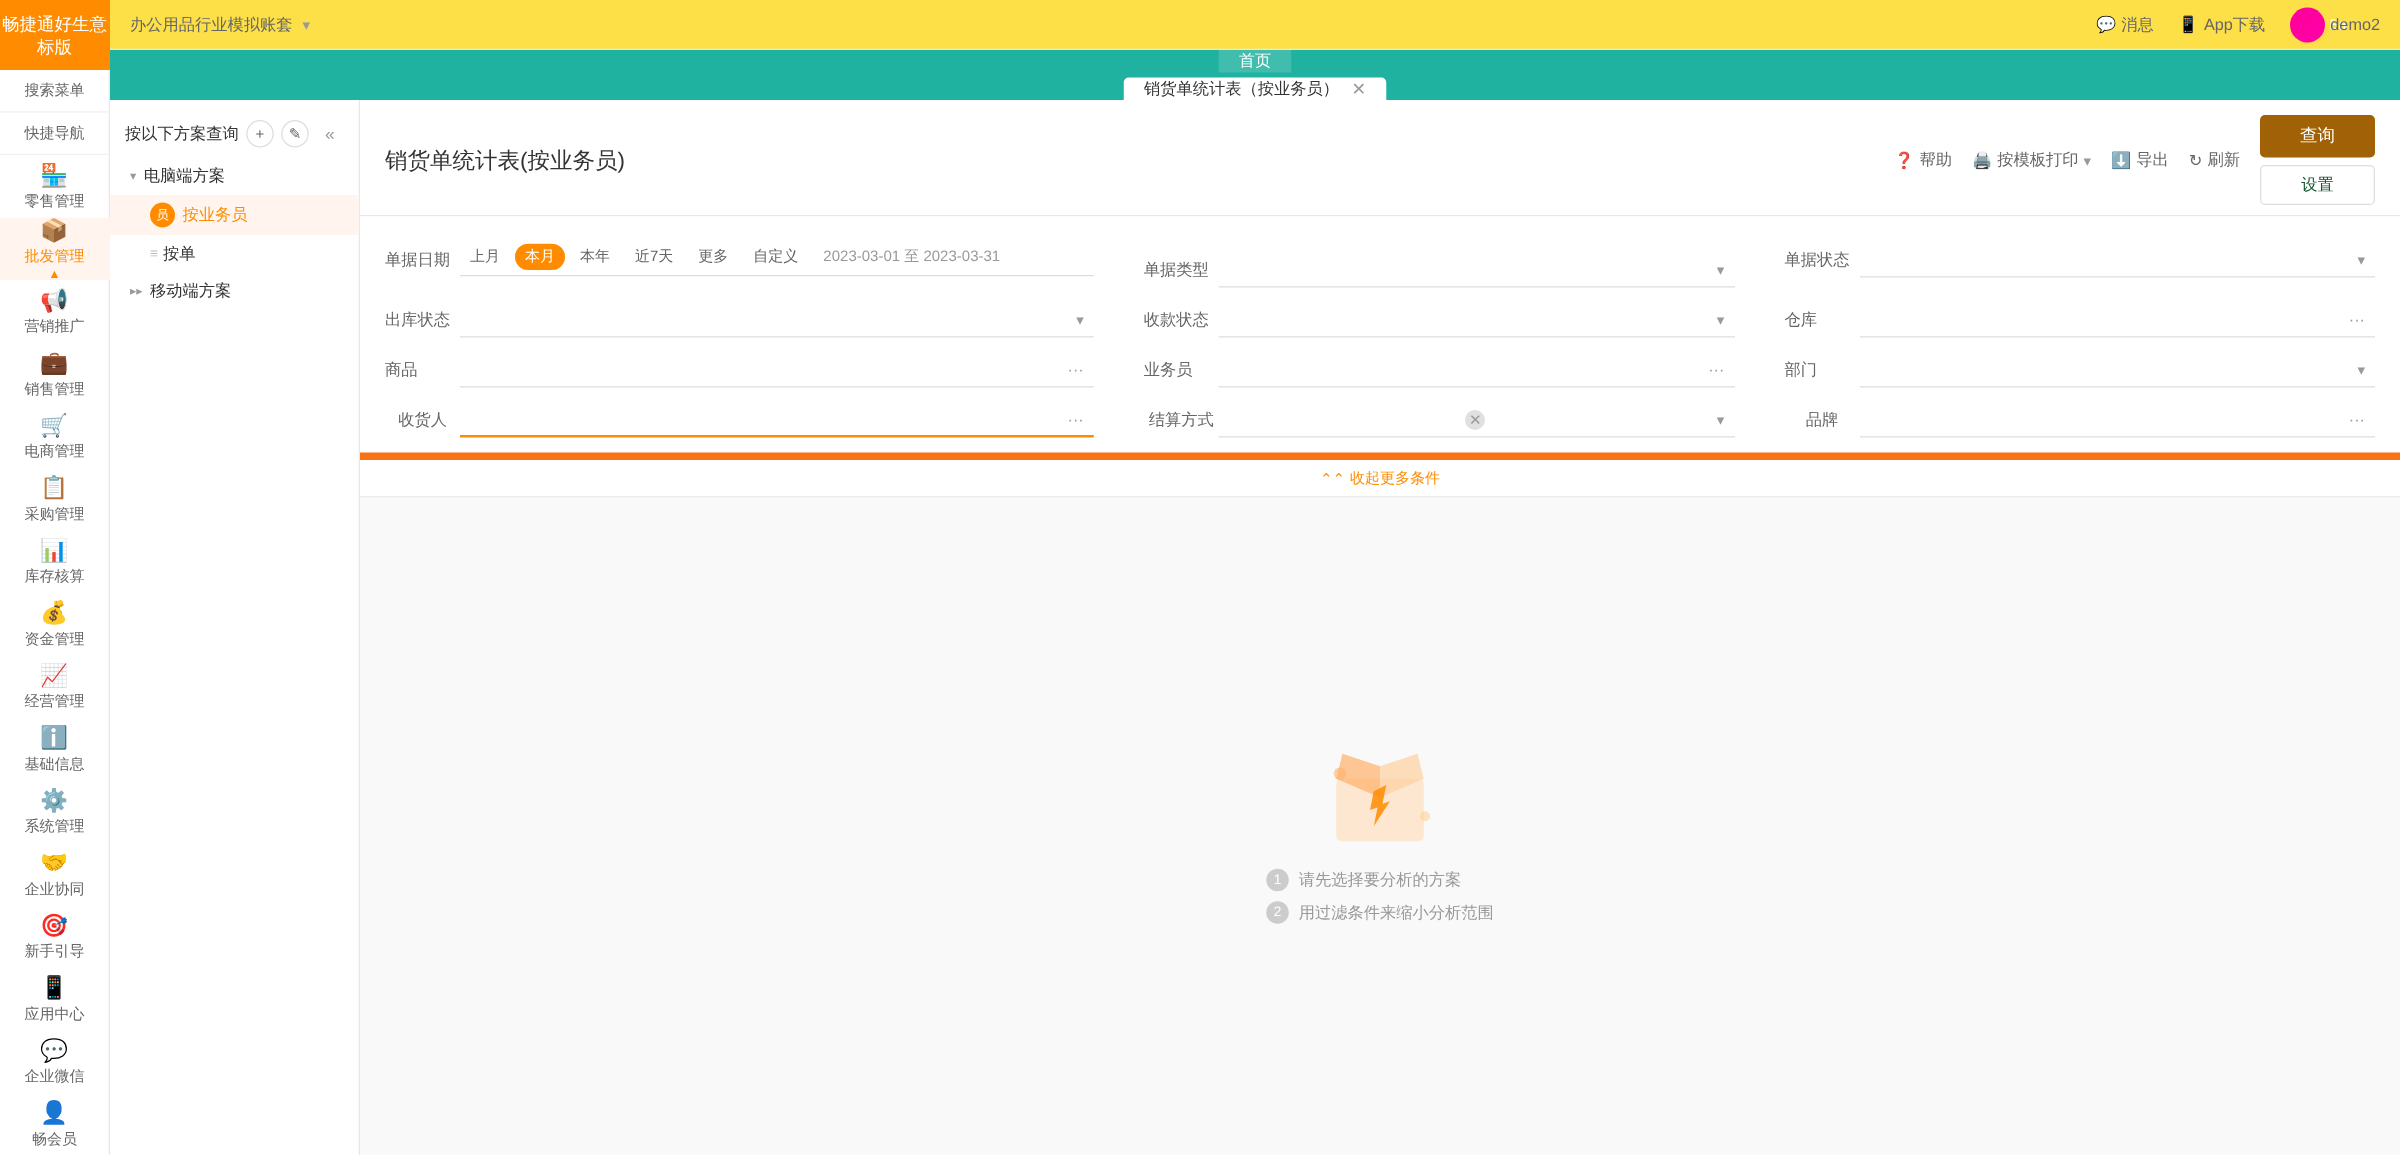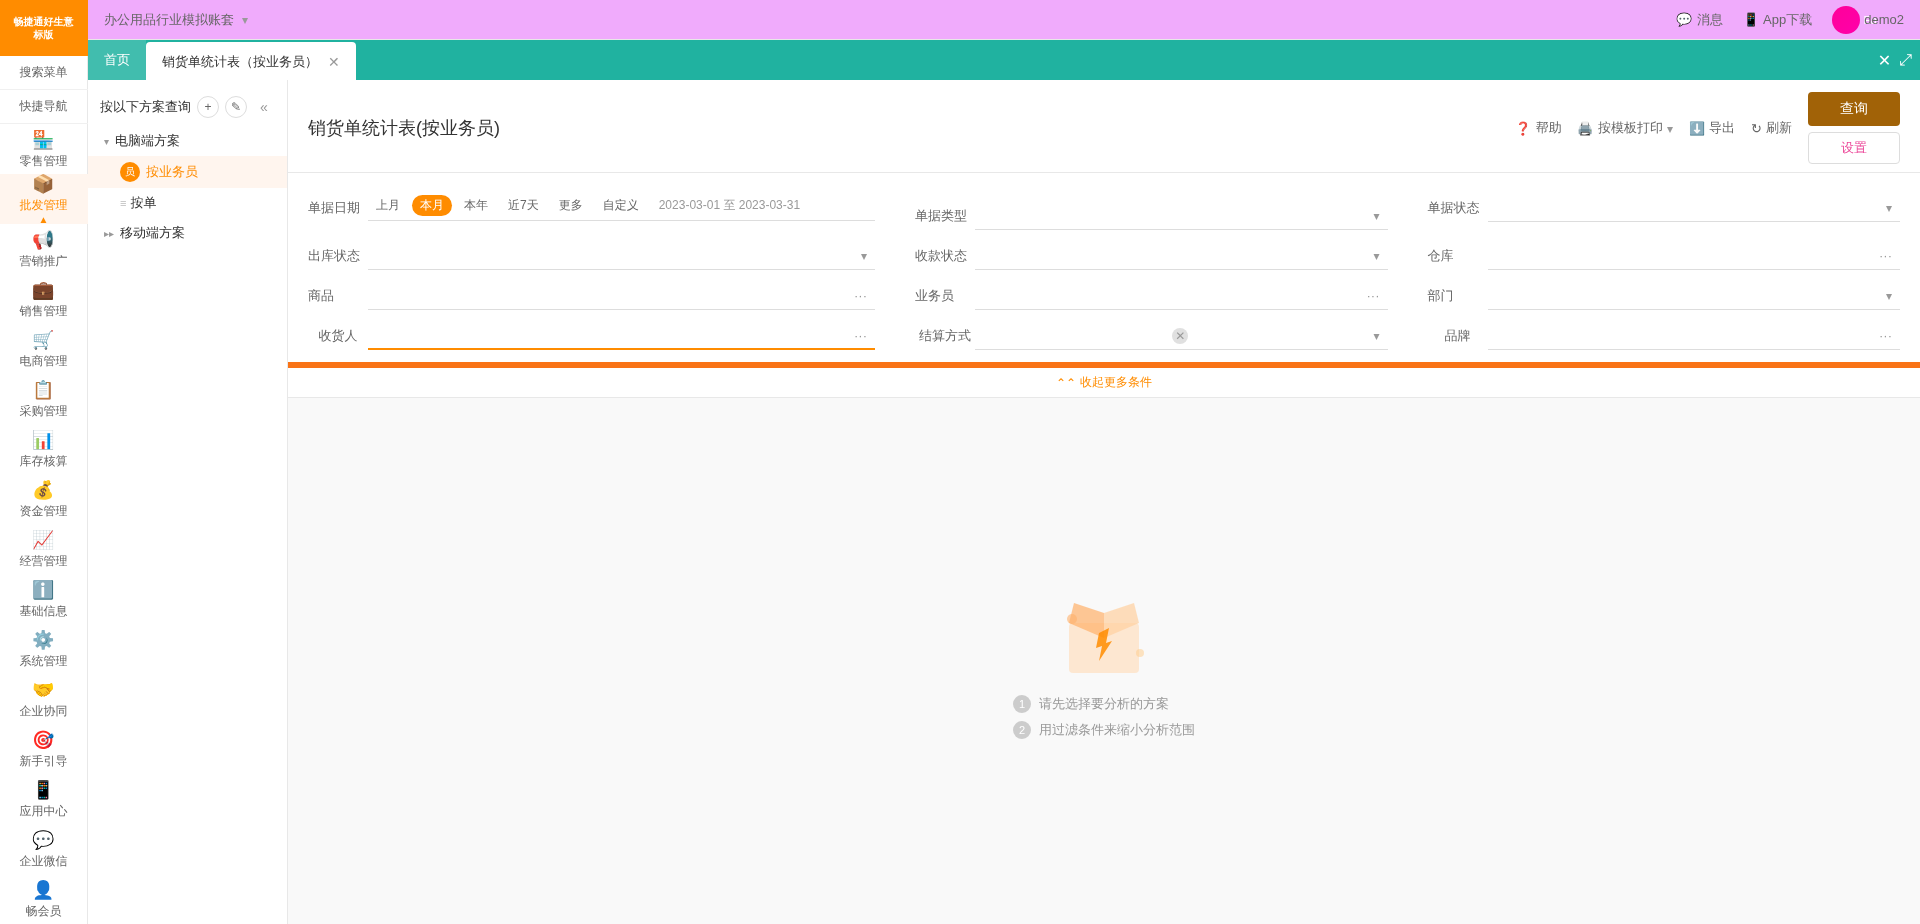--- a/index.html
+++ b/index.html
@@ -1,38 +1,38 @@
 <!DOCTYPE html>
 <html><head>
   <meta charset="utf-8">
   <style>
     * { margin: 0; padding: 0; box-sizing: border-box; }
     body { font-family: 'Microsoft YaHei', Arial, sans-serif; font-size: 13px; background: #f5f5f5; color: #333; width: 1920px; height: 924px; overflow: hidden; display: flex; }
 
     
     .sidebar { width: 88px; background: #fff; border-right: 1px solid #e8e8e8; display: flex; flex-direction: column; align-items: center; height: 924px; }
     .sidebar-logo { width: 88px; height: 56px; background: #ff8c00; display: flex; align-items: center; justify-content: center; flex-direction: column; cursor: pointer; }
-    .sidebar-logo-text { color: white; font-size: 10px; line-height: 1.3; text-align: right; font-weight: bold; }
+    .sidebar-logo-text { color: white; font-size: 14px; line-height: 1.3; text-align: right; }
     .sidebar-menu-item { width: 88px; height: 50px; display: flex; align-items: center; justify-content: center; flex-direction: column; cursor: pointer; color: #666; font-size: 12px; }
     .sidebar-menu-item .menu-icon { font-size: 18px; margin-bottom: 2px; }
     .sidebar-search { font-size: 12px; color: #666; padding: 8px 0; width: 88px; text-align: center; border-bottom: 1px solid #f0f0f0; }
     .sidebar-nav { font-size: 12px; color: #666; padding: 8px 0; width: 88px; text-align: center; border-bottom: 1px solid #f0f0f0; }
 
     
     .main { flex: 1; display: flex; flex-direction: column; height: 924px; }
 
     
-    .topbar { height: 40px; background: #f0abfc; border-bottom: 1px solid #e8e8e8; display: flex; align-items: center; padding: 0 16px; justify-content: space-between; }
+    .topbar { height: 40px; background: #fde047; border-bottom: 1px solid #e8e8e8; display: flex; align-items: center; padding: 0 16px; justify-content: space-between; }
     .topbar-left { display: flex; align-items: center; gap: 8px; color: #666; font-size: 13px; }
     .topbar-right { display: flex; align-items: center; gap: 20px; color: #666; font-size: 13px; }
     .topbar-right-item { display: flex; align-items: center; gap: 4px; cursor: pointer; }
     .avatar { width: 28px; height: 28px; border-radius: 50%; background: #ff8c00; display: flex; align-items: center; justify-content: center; color: white; font-size: 11px; }
 
     
-    .tabbar { height: 40px; background: #20b2a0; display: flex; align-items: center; padding: 0; }
+    .tabbar { height: 40px; background: #20b2a0; display: flex; align-items: center; padding: 0; flex-direction: column; }
     .tab-item { height: 40px; display: flex; align-items: center; padding: 0 16px; cursor: pointer; font-size: 13px; color: rgba(255,255,255,0.8); gap: 6px; }
     .tab-item.home { background: rgba(255,255,255,0.15); color: white; }
     .tab-item.active { background: white; color: #333; border-radius: 4px 4px 0 0; margin-top: 4px; }
     .tab-close { cursor: pointer; color: #999; font-size: 14px; margin-left: 4px; }
     .tab-expand { margin-left: auto; margin-right: 8px; color: white; cursor: pointer; font-size: 16px; display: flex; gap: 8px; }
 
     
     .content { flex: 1; display: flex; overflow: hidden; background: #f5f5f5; }
 
     
@@ -75,21 +75,21 @@
     
     .data-area { flex: 1; background: #f9f9f9; display: flex; flex-direction: column; align-items: center; justify-content: center; }
     .empty-state { display: flex; flex-direction: column; align-items: center; gap: 12px; }
     .empty-icon { width: 120px; height: 100px; position: relative; }
     .empty-tips { display: flex; flex-direction: column; gap: 8px; }
     .empty-tip { display: flex; align-items: center; gap: 8px; color: #999; font-size: 13px; }
     .tip-num { width: 18px; height: 18px; border-radius: 50%; background: #ccc; color: white; display: flex; align-items: center; justify-content: center; font-size: 11px; }
 
     
     .query-btn { background: #a16207; color: white; border: none; padding: 8px 20px; border-radius: 4px; cursor: pointer; font-size: 14px; }
-    .settings-btn { background: white; color: #ec4899; border: 1px solid #ddd; padding: 6px 32px; border-radius: 4px; cursor: pointer; font-size: 13px; text-align: center; }
+    .settings-btn { background: white; color: #14532d; border: 1px solid #ddd; padding: 6px 32px; border-radius: 4px; cursor: pointer; font-size: 13px; text-align: center; }
     .btn-group { display: flex; flex-direction: column; gap: 6px; }
 
     .chevron-down::after { content: '▾'; font-size: 12px; color: #999; }
     .chevron-right::after { content: '▸'; font-size: 10px; color: #999; }
   </style>
 </head>
 <body>
 
 <div class="sidebar">
   <div class="sidebar-logo">

